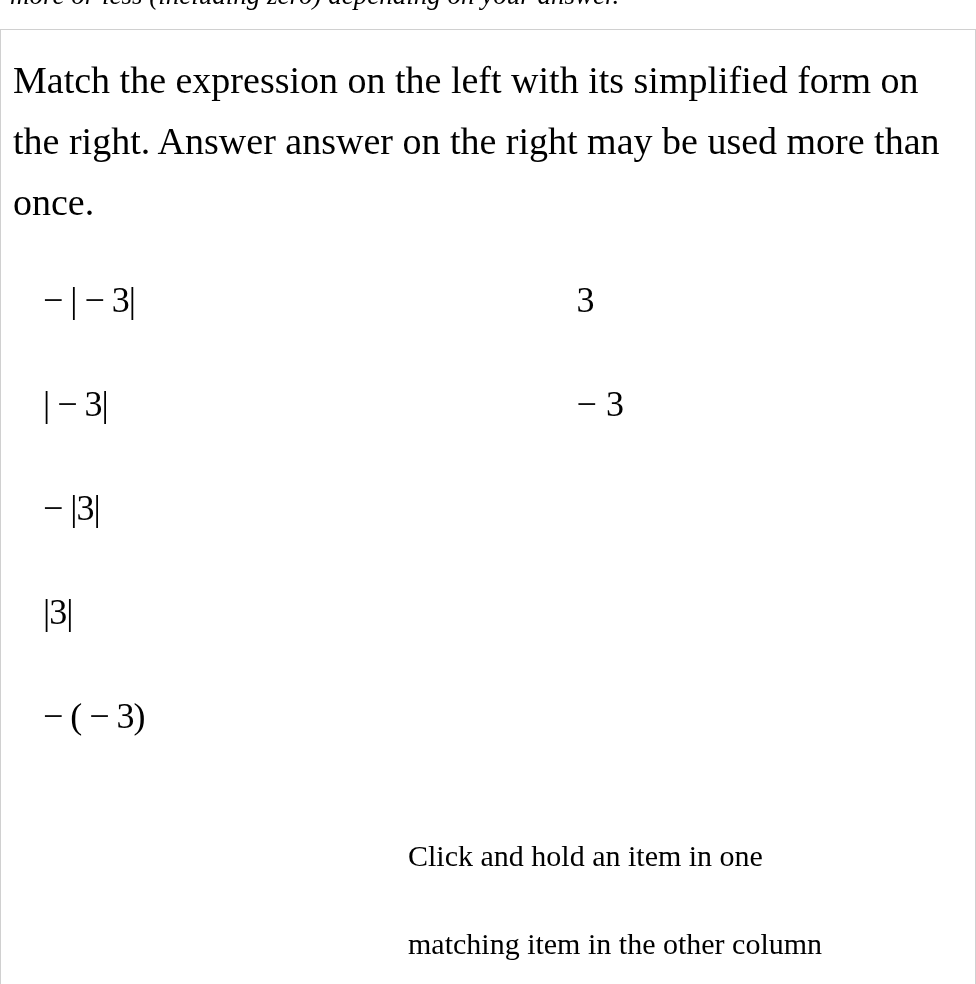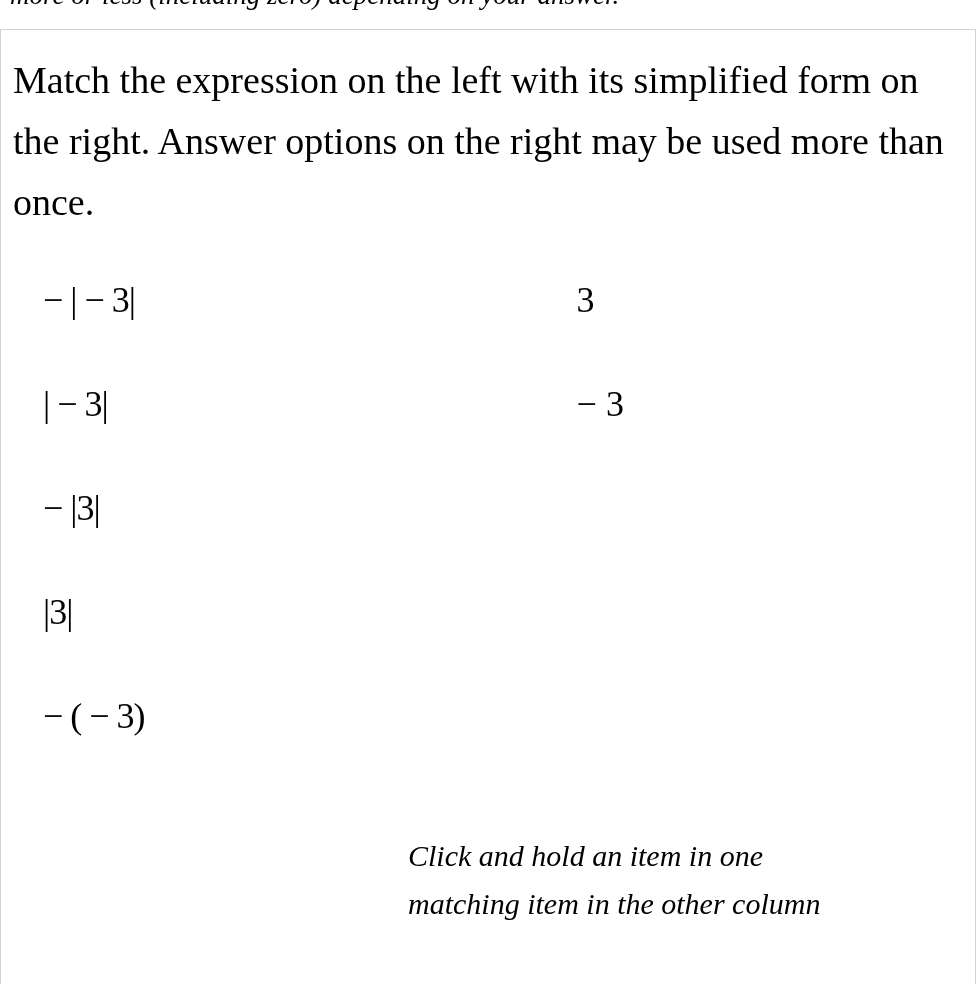--- a/index.html
+++ b/index.html
@@ -46,42 +46,42 @@
       flex: 0 0 42%;
     }
     .item {
       font-size: 36px;
       line-height: 1;
       margin-bottom: 68px;
       font-family: 'Times New Roman', serif;
       cursor: grab;
     }
     .hint-bottom {
-      font-style: italic;
       font-size: 30px;
       line-height: 1.6;
       padding-left: 395px;
       padding-right: 20px;
       margin-top: 30px;
     }
     .hint-bottom-cut {
       overflow: hidden;
       height: 40px;
+      margin-top: 40px;
     }
     .abs-space {
       letter-spacing: -1px;
     }
   </style>
 </head>
 <body>
 
 <div class="top-hint">more or less (including zero) depending on your answer.</div>
 
 <div class="question-box">
-  <div class="question-text">Match the expression on the left with its simplified form on the right. Answer options on the right may be used more than once.</div>
+  <div class="question-text">Match the expression on the left with its simplified form on the right. Answer answer on the right may be used more than once.</div>
 
   <div class="columns">
     <div class="left-column">
       <div class="item abs-space">− | − 3|</div>
       <div class="item abs-space">| − 3|</div>
       <div class="item abs-space">− |3|</div>
       <div class="item abs-space">|3|</div>
       <div class="item abs-space">− ( − 3)</div>
     </div>
     <div class="right-column">

